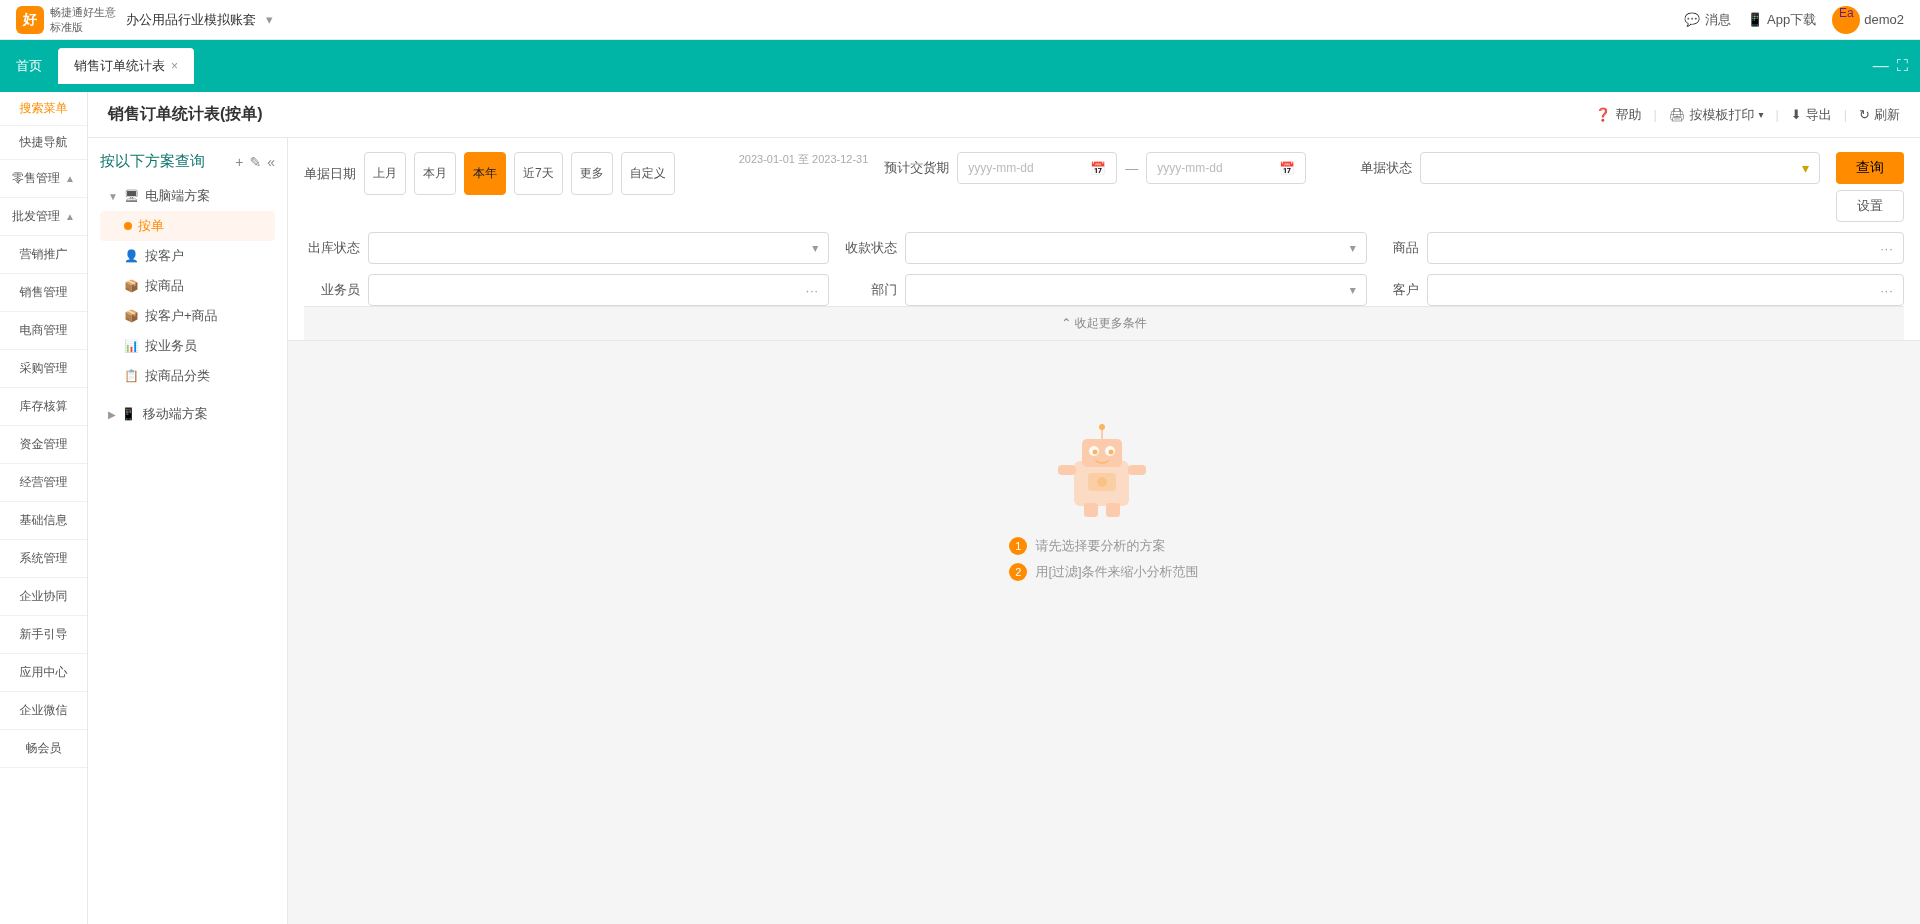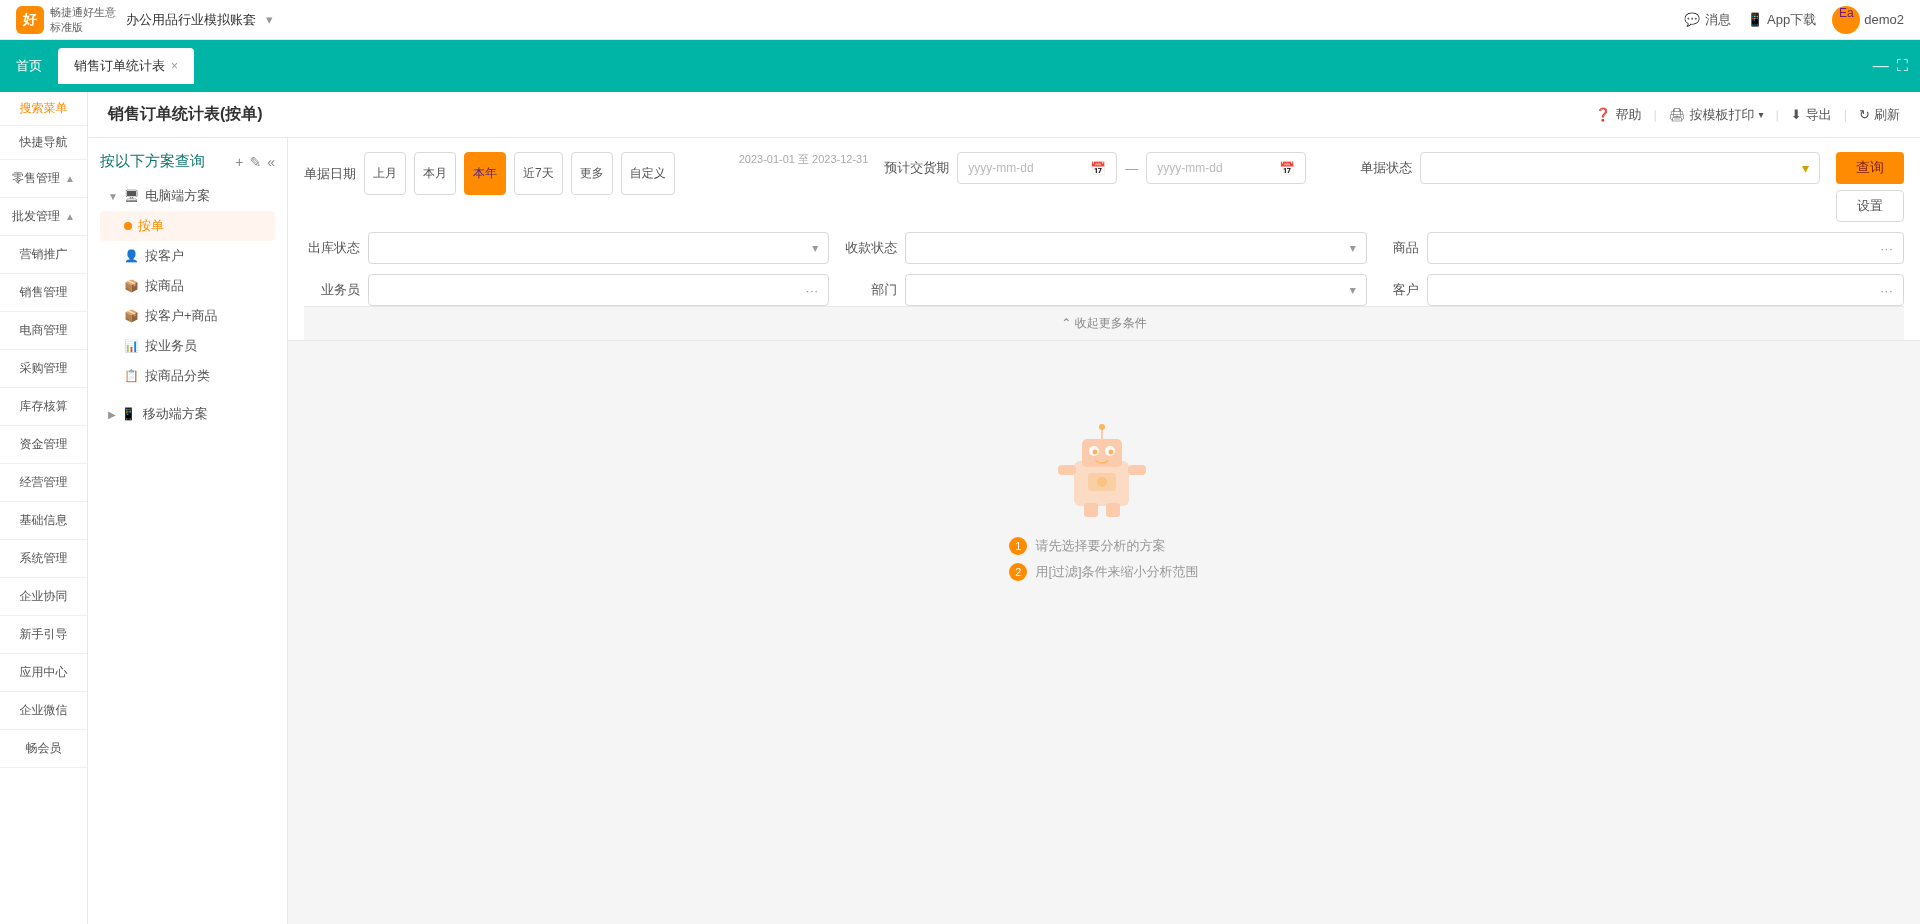--- a/index.html
+++ b/index.html
@@ -106,29 +106,29 @@
     }
     .scheme-panel-header { display: flex; align-items: center; gap: 6px; padding: 6px 12px; color: #555; font-size: 13px; }
     .scheme-panel-actions { display: flex; align-items: center; gap: 6px; margin-left: auto; }
     .scheme-icon-btn { cursor: pointer; color: #888; font-size: 14px; }
     .scheme-category { padding: 4px 12px; }
     .scheme-category-header { display: flex; align-items: center; gap: 6px; padding: 6px 8px; cursor: pointer; color: #555; font-size: 13px; border-radius: 4px; }
     .scheme-item { display: flex; align-items: center; gap: 6px; padding: 6px 8px 6px 24px; cursor: pointer; color: #555; font-size: 13px; border-radius: 4px; }
     .scheme-item.active { background: #fff5ee; color: #ff8c00; }
     .date-input { flex: 1; border: 1px solid #d9d9d9; border-radius: 4px; height: 32px; padding: 0 10px; display: flex; align-items: center; justify-content: space-between; background: #fff; cursor: pointer; }
     .period-btn { padding: 12px 8px; border: 1px solid #d9d9d9; border-radius: 4px; cursor: pointer; font-size: 12px; color: #555; background: #fff; }
-    .period-btn.active { background: #ff8c00; color: #4c1d95; border-color: #ff8c00; }
+    .period-btn.active { background: #ff8c00; color: #0f172a; border-color: #ff8c00; }
     .filter-item-field { flex: 1; border: 1px solid #d9d9d9; border-radius: 4px; height: 32px; padding: 0 10px; display: flex; align-items: center; justify-content: space-between; cursor: pointer; background: #fff; min-width: 0; }
 
     .collapse-btn { text-align: center; padding: 8px; cursor: pointer; color: #888; font-size: 12px; background: #f5f5f5; border-top: 1px solid #e8e8e8; }
 
     
     .search-btn {
       background: #ff8c00;
-      color: #7f1d1d;
+      color: #000000;
       border: none;
       border-radius: 4px;
       padding: 6px 20px;
       cursor: pointer;
       font-size: 14px;
       height: 32px;
     }
     .settings-btn {
       background: #fff;
       color: #555;

